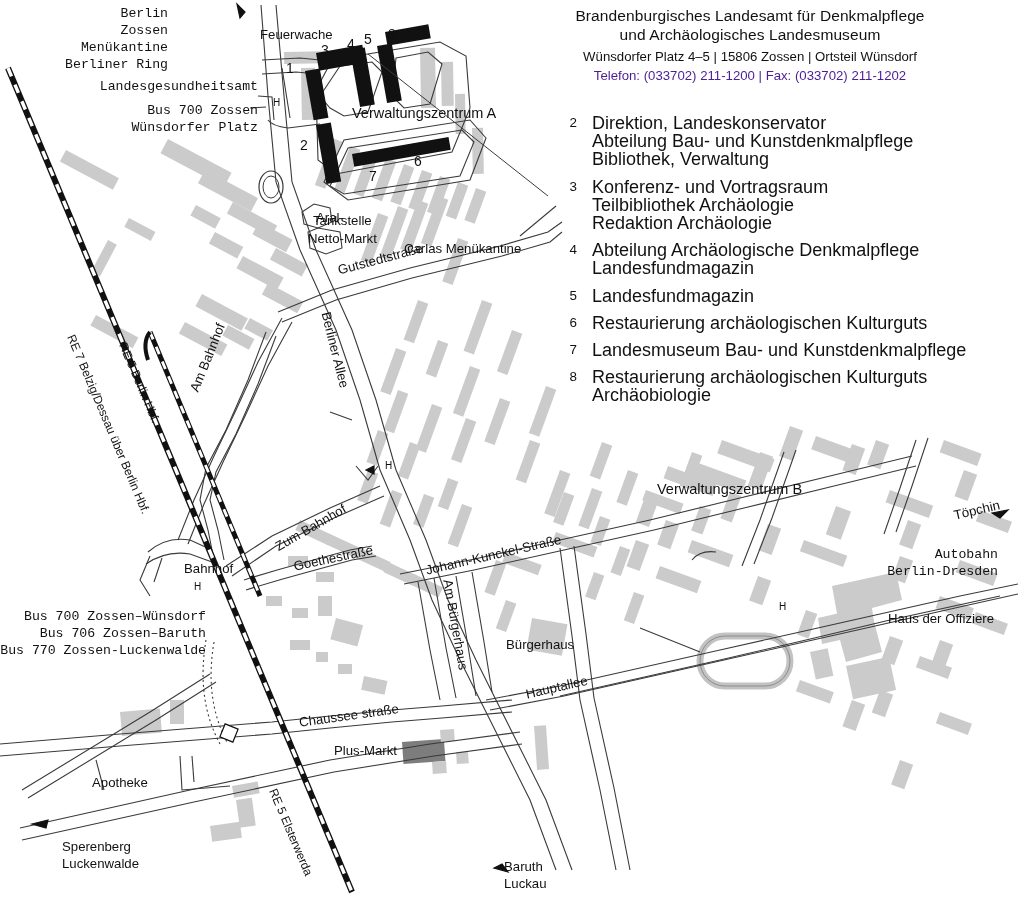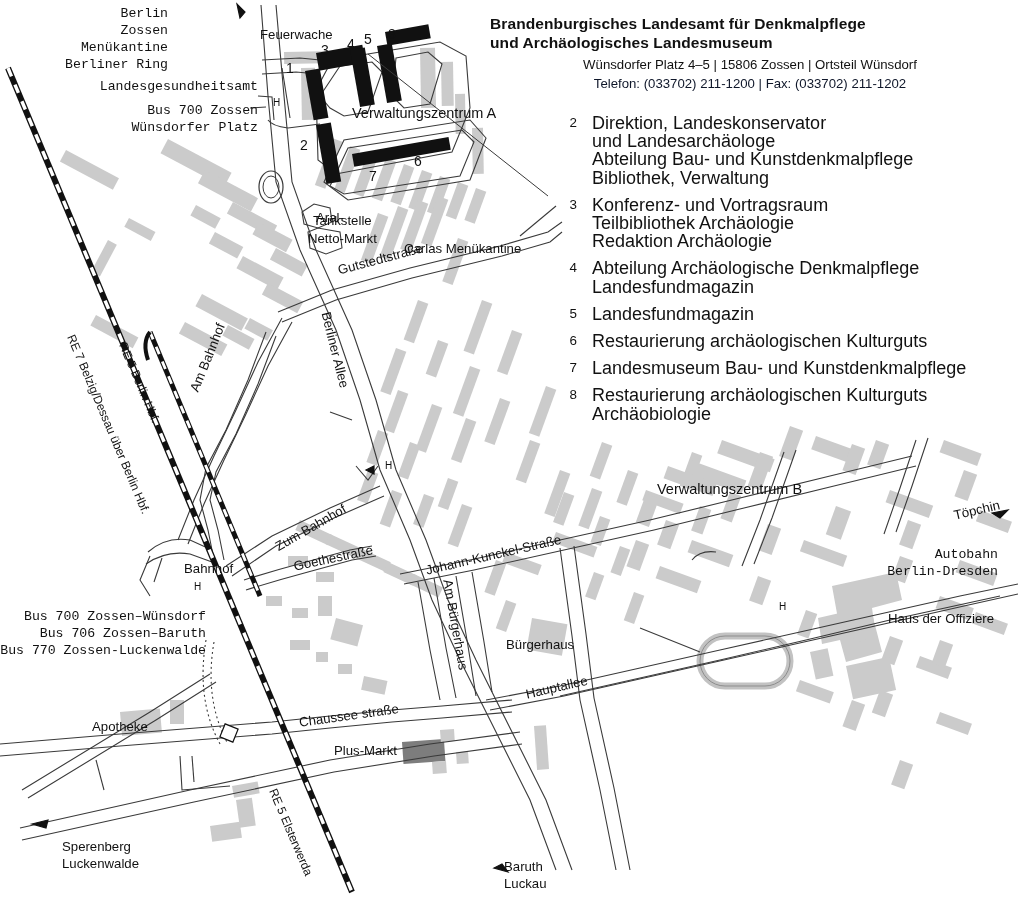--- a/index.html
+++ b/index.html
@@ -1,23 +1,23 @@
 <!DOCTYPE html>
 <html><head>
 <meta charset="utf-8">
 <style>
   html,body{margin:0;padding:0;background:#ffffff;}
   body{width:1018px;height:904px;font-family:"Liberation Sans",sans-serif;color:#1a1a1a;}
   #page{position:relative;width:1018px;height:904px;overflow:hidden;background:#fff;}
 
   
   .info{position:absolute;left:490px;top:6px;width:520px;}
-  .title{font-size:15.5px;line-height:19px;font-weight:700;color:#111;letter-spacing:.1px;margin-top:8px;}
+  .title{font-size:15.5px;line-height:19px;font-weight:400;color:#111;text-align:center;letter-spacing:.1px;}
   .addr{font-size:13.2px;line-height:19px;color:#111;text-align:center;margin-top:3px;}
-  .phone{font-size:13.2px;line-height:19px;color:#0f172a;text-align:center;}
+  .phone{font-size:13.2px;line-height:19px;color:#4c1d95;text-align:center;}
 
   .legend{position:absolute;left:551px;top:114px;width:430px;}
   .legend-row{display:flex;margin-bottom:9px;}
   .legend-num{width:26px;flex:0 0 26px;text-align:right;font-size:13.4px;line-height:18.2px;color:#111;}
   .legend-txt{margin-left:15px;font-size:18px;line-height:18.2px;color:#111;}
   .legend-txt div{white-space:nowrap;}
 
   
   .lbl{position:absolute;font-size:13.2px;line-height:17px;color:#111;white-space:nowrap;}
   .lbl.r{text-align:right;font-family:Liberation Mono, monospace;}
@@ -323,21 +323,20 @@
     </div>
     <div class="addr">Wünsdorfer Platz 4–5 | 15806 Zossen | Ortsteil Wünsdorf</div>
     <div class="phone">Telefon: (033702) 211-1200 | Fax: (033702) 211-1202</div>
   </div>
 
   <div class="legend" id="legend">
       <div class="legend-row">
         <div class="legend-num">2</div>
         <div class="legend-txt">
           <div>Direktion, Landeskonservator</div>
-          <div>und Landesarchäologe</div>
           <div>Abteilung Bau- und Kunstdenkmalpflege</div>
           <div>Bibliothek, Verwaltung</div>
         </div>
       </div>
       <div class="legend-row">
         <div class="legend-num">3</div>
         <div class="legend-txt">
           <div>Konferenz- und Vortragsraum</div>
           <div>Teilbibliothek Archäologie</div>
           <div>Redaktion Archäologie</div>
@@ -401,21 +400,21 @@
   <div class="lbl" style="left:186px;top:388px;transform:rotate(-68deg);transform-origin:left top;">Am Bahnhof</div>
   <div class="lbl" style="left:272px;top:540px;transform:rotate(-30deg);transform-origin:left top;">Zum Bahnhof</div>
   <div class="lbl" style="left:292px;top:558px;transform:rotate(-12deg);transform-origin:left top;">Goethestraße</div>
   <div class="lbl" style="left:184px;top:560px;">Bahnhof</div>
   <div class="lbl" style="left:424px;top:562px;transform:rotate(-13deg);transform-origin:left top;">Johann-Kunckel-Straße</div>
   <div class="lbl" style="left:456px;top:578px;transform:rotate(80deg);transform-origin:left top;">Am Bürgerhaus</div>
   <div class="lbl" style="left:506px;top:636px;">Bürgerhaus</div>
   <div class="lbl" style="left:524px;top:686px;transform:rotate(-13deg);transform-origin:left top;">Hauptallee</div>
   <div class="lbl" style="left:298px;top:714px;transform:rotate(-8deg);transform-origin:left top;">Chaussee straße</div>
   <div class="lbl" style="left:334px;top:742px;">Plus-Markt</div>
-  <div class="lbl" style="left:92px;top:718px;">Apotheke</div>
+  <div class="lbl" style="left:92px;top:774px;">Apotheke</div>
   <div class="lbl" style="left:952px;top:507px;transform:rotate(-13deg);transform-origin:left top;">Töpchin</div>
   <div class="lbl r" style="left:830px;top:546px;width:168px;">
     <div>Autobahn</div>
     <div>Berlin-Dresden</div>
   </div>
   <div class="lbl" style="left:888px;top:610px;">Haus der Offiziere</div>
 
   <div class="lbl" style="left:78px;top:332px;transform:rotate(67deg);transform-origin:left top;font-size:12px;">RE 7 Belzig/Dessau über Berlin Hbf.</div>
   <div class="lbl" style="left:130px;top:340px;transform:rotate(67deg);transform-origin:left top;font-size:12px;">RE 5 Berlin Hbf.</div>
   <div class="lbl" style="left:280px;top:786px;transform:rotate(67deg);transform-origin:left top;font-size:12px;">RE 5 Elsterwerda</div>

